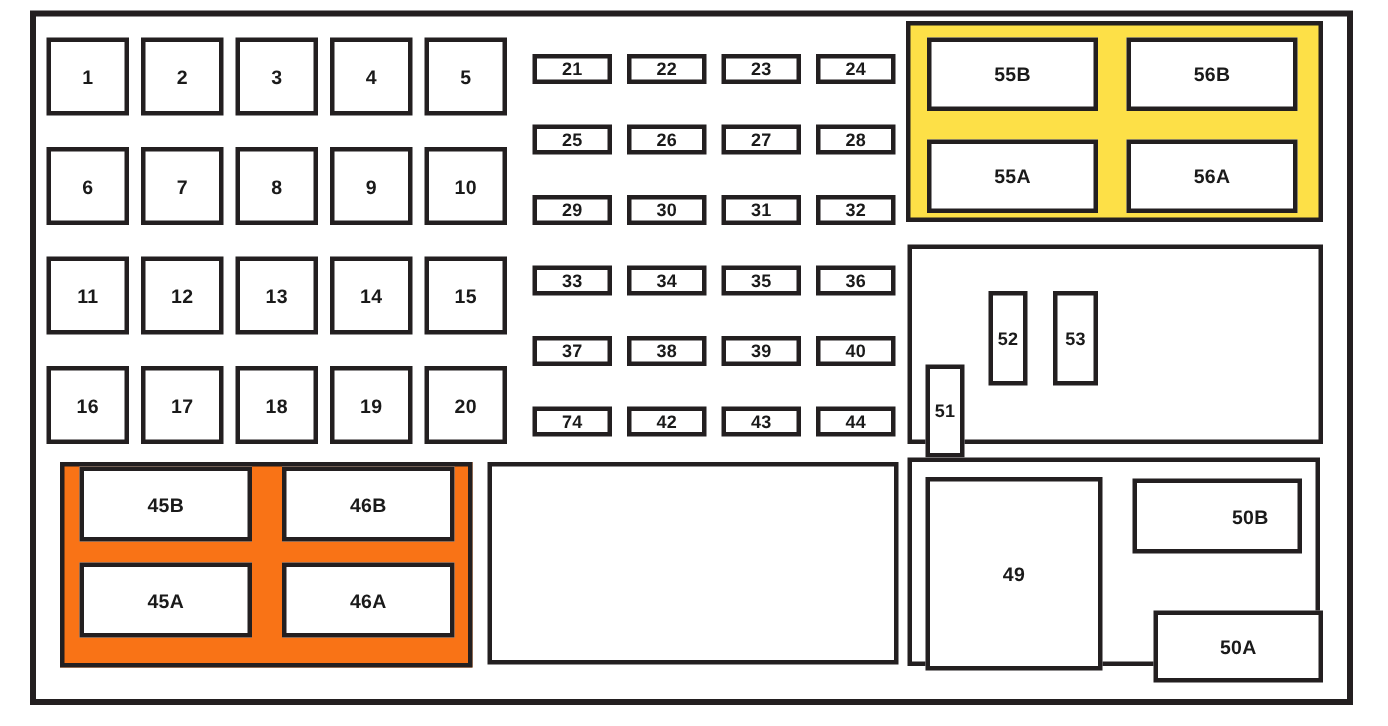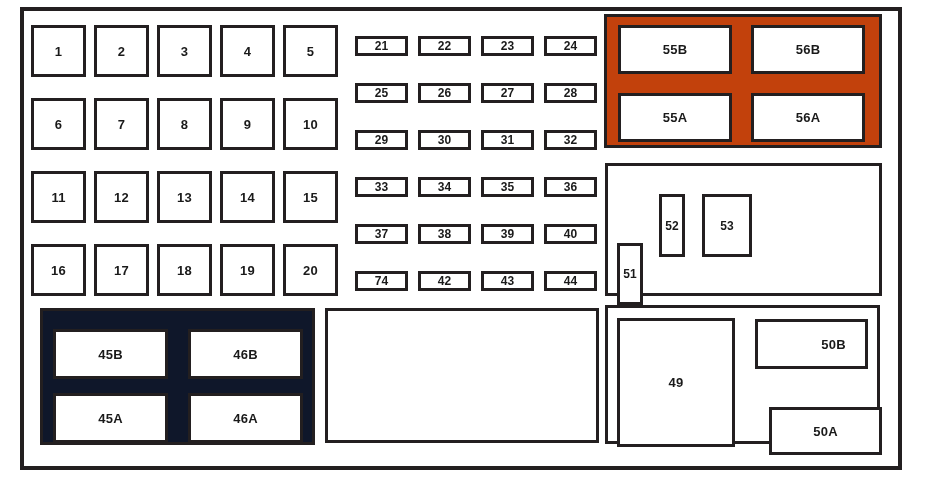--- a/index.html
+++ b/index.html
@@ -60,53 +60,53 @@
     border: 3px solid #231f20;
     box-sizing: border-box;
     display: grid;
     grid-template-columns: 114px 114px;
     grid-template-rows: 49px 49px;
     column-gap: 20px;
     row-gap: 13px;
     padding: 8px 11px;
     align-content: start;
     justify-content: start;
-    background: #c2410c;
+    background: #fde047;
     gap: 19px;
   }
   
   .group-mr {
     position: absolute;
     left: 605px; top: 163px;
     width: 277px; height: 133px;
     border: 3px solid #231f20;
     box-sizing: border-box;
     background: #ffffff;
   }
   .group-mr .box { position: absolute; }
   .f51 { left: 9px;  top: 77px; width: 26px;  height: 62px; font-size: 12px; }
   .f52 { left: 51px; top: 28px; width: 26px;  height: 63px; font-size: 12px; }
-  .f53 { left: 94px; top: 28px; width: 50px;  height: 63px; font-size: 12px; }
+  .f53 { left: 94px; top: 28px; width: 30px;  height: 63px; font-size: 12px; }
   .f54 { left: 145px; top: 7px; width: 117px; height: 113px; }
   
   .group-bl {
     position: absolute;
     left: 40px; top: 308px;
     width: 275px; height: 137px;
     border: 3px solid #231f20;
     box-sizing: border-box;
     display: grid;
     grid-template-columns: 115px 115px;
     grid-template-rows: 50px 50px;
     column-gap: 20px;
     row-gap: 14px;
-    padding: 18px 10px;
+    padding: 0 10px;
     align-content: start;
     justify-content: start;
-    background: #0f172a;
+    background: #f97316;
   }
   
   .group-bm {
     position: absolute;
     left: 325px; top: 308px;
     width: 274px; height: 135px;
     border: 3px solid #231f20;
     box-sizing: border-box;
     background: #ffffff;
   }

